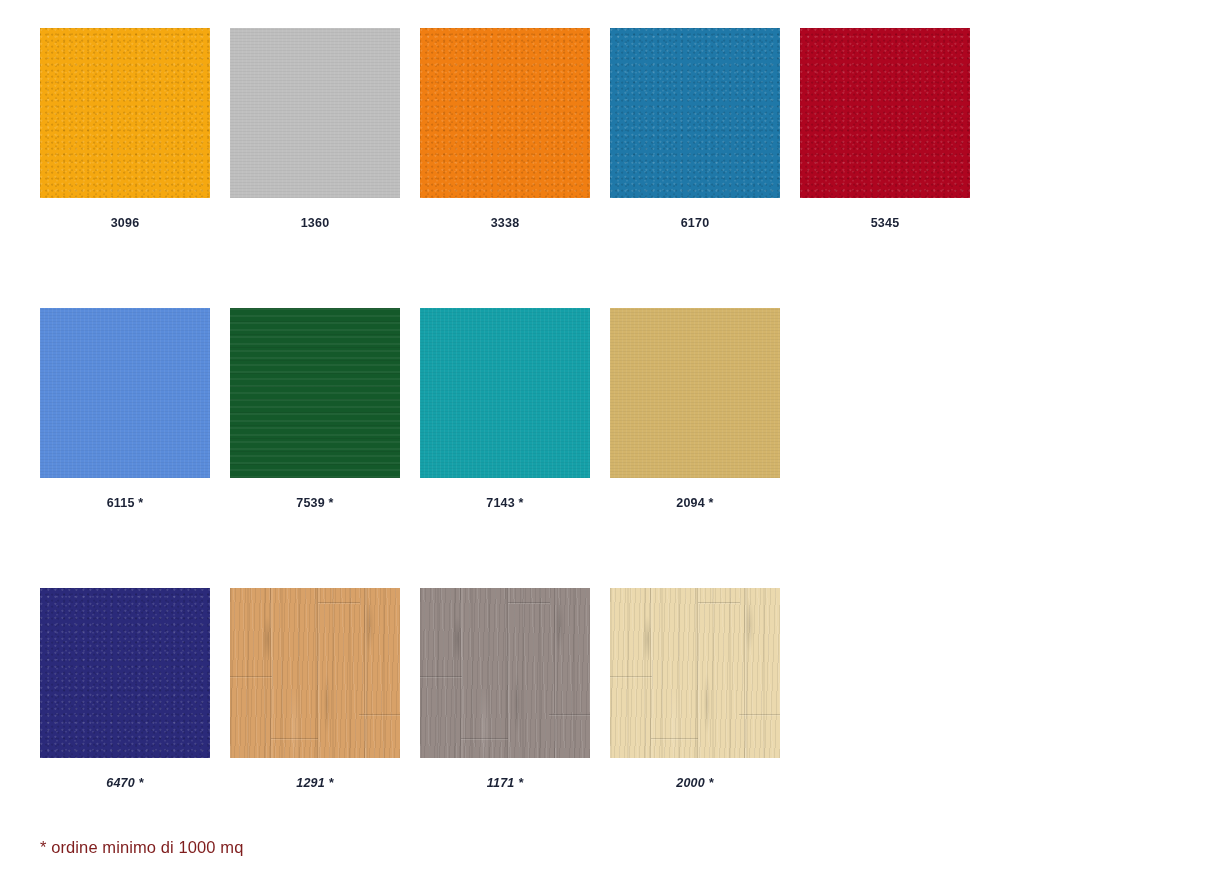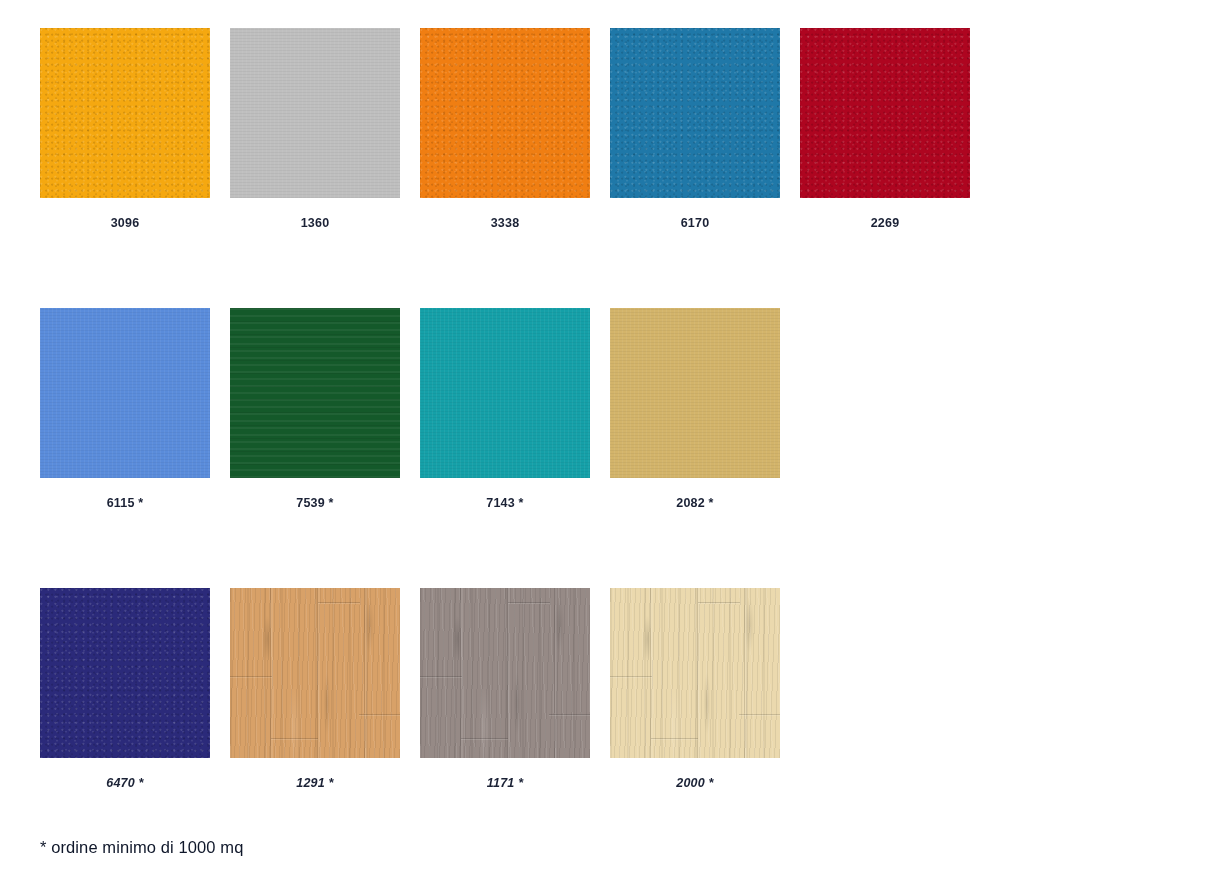--- a/index.html
+++ b/index.html
@@ -165,21 +165,21 @@
     line-height: 16px;
     white-space: nowrap;
   }
 
   #footnote {
     position: absolute;
     left: 40px;
     top: 838px;
     font-size: 16.5px;
     font-weight: 400;
-    color: #0f172a;
+    color: #7f1d1d;
     letter-spacing: 0.1px;
     white-space: nowrap;
   }
 </style>
 </head>
 <body>
 
 <div id="swatch-page">
 
   <div class="swatch-row" id="row-1">
@@ -194,39 +194,39 @@
       <div class="swatch-cell">
         <div class="swatch-tile tex-pebble" style="background: rgb(240, 126, 18);"></div>
         <div class="swatch-label">3338</div>
       </div>
       <div class="swatch-cell">
         <div class="swatch-tile tex-pebble" style="background: rgb(31, 120, 168);"></div>
         <div class="swatch-label">6170</div>
       </div>
       <div class="swatch-cell">
         <div class="swatch-tile tex-pebble" style="background: rgb(174, 5, 32);"></div>
-        <div class="swatch-label">2269</div>
+        <div class="swatch-label">5345</div>
       </div>
     </div>
   <div class="swatch-row" id="row-2">
       <div class="swatch-cell">
         <div class="swatch-tile tex-fine" style="background: rgb(90, 140, 219);"></div>
         <div class="swatch-label">6115 *</div>
       </div>
       <div class="swatch-cell">
         <div class="swatch-tile tex-band" style="background: rgb(20, 89, 42);"></div>
         <div class="swatch-label">7539 *</div>
       </div>
       <div class="swatch-cell">
         <div class="swatch-tile tex-fine" style="background: rgb(21, 160, 168);"></div>
         <div class="swatch-label">7143 *</div>
       </div>
       <div class="swatch-cell">
         <div class="swatch-tile tex-fine" style="background: rgb(211, 180, 106);"></div>
-        <div class="swatch-label">2082 *</div>
+        <div class="swatch-label">2094 *</div>
       </div>
     </div>
   <div class="swatch-row" id="row-3">
       <div class="swatch-cell">
         <div class="swatch-tile tex-pebble" style="background: rgb(43, 42, 122);"></div>
         <div class="swatch-label">6470 *</div>
       </div>
       <div class="swatch-cell">
         <div class="swatch-tile tex-wood" style="background: rgb(216, 161, 104);">
           <div class="plank-seams"></div>

